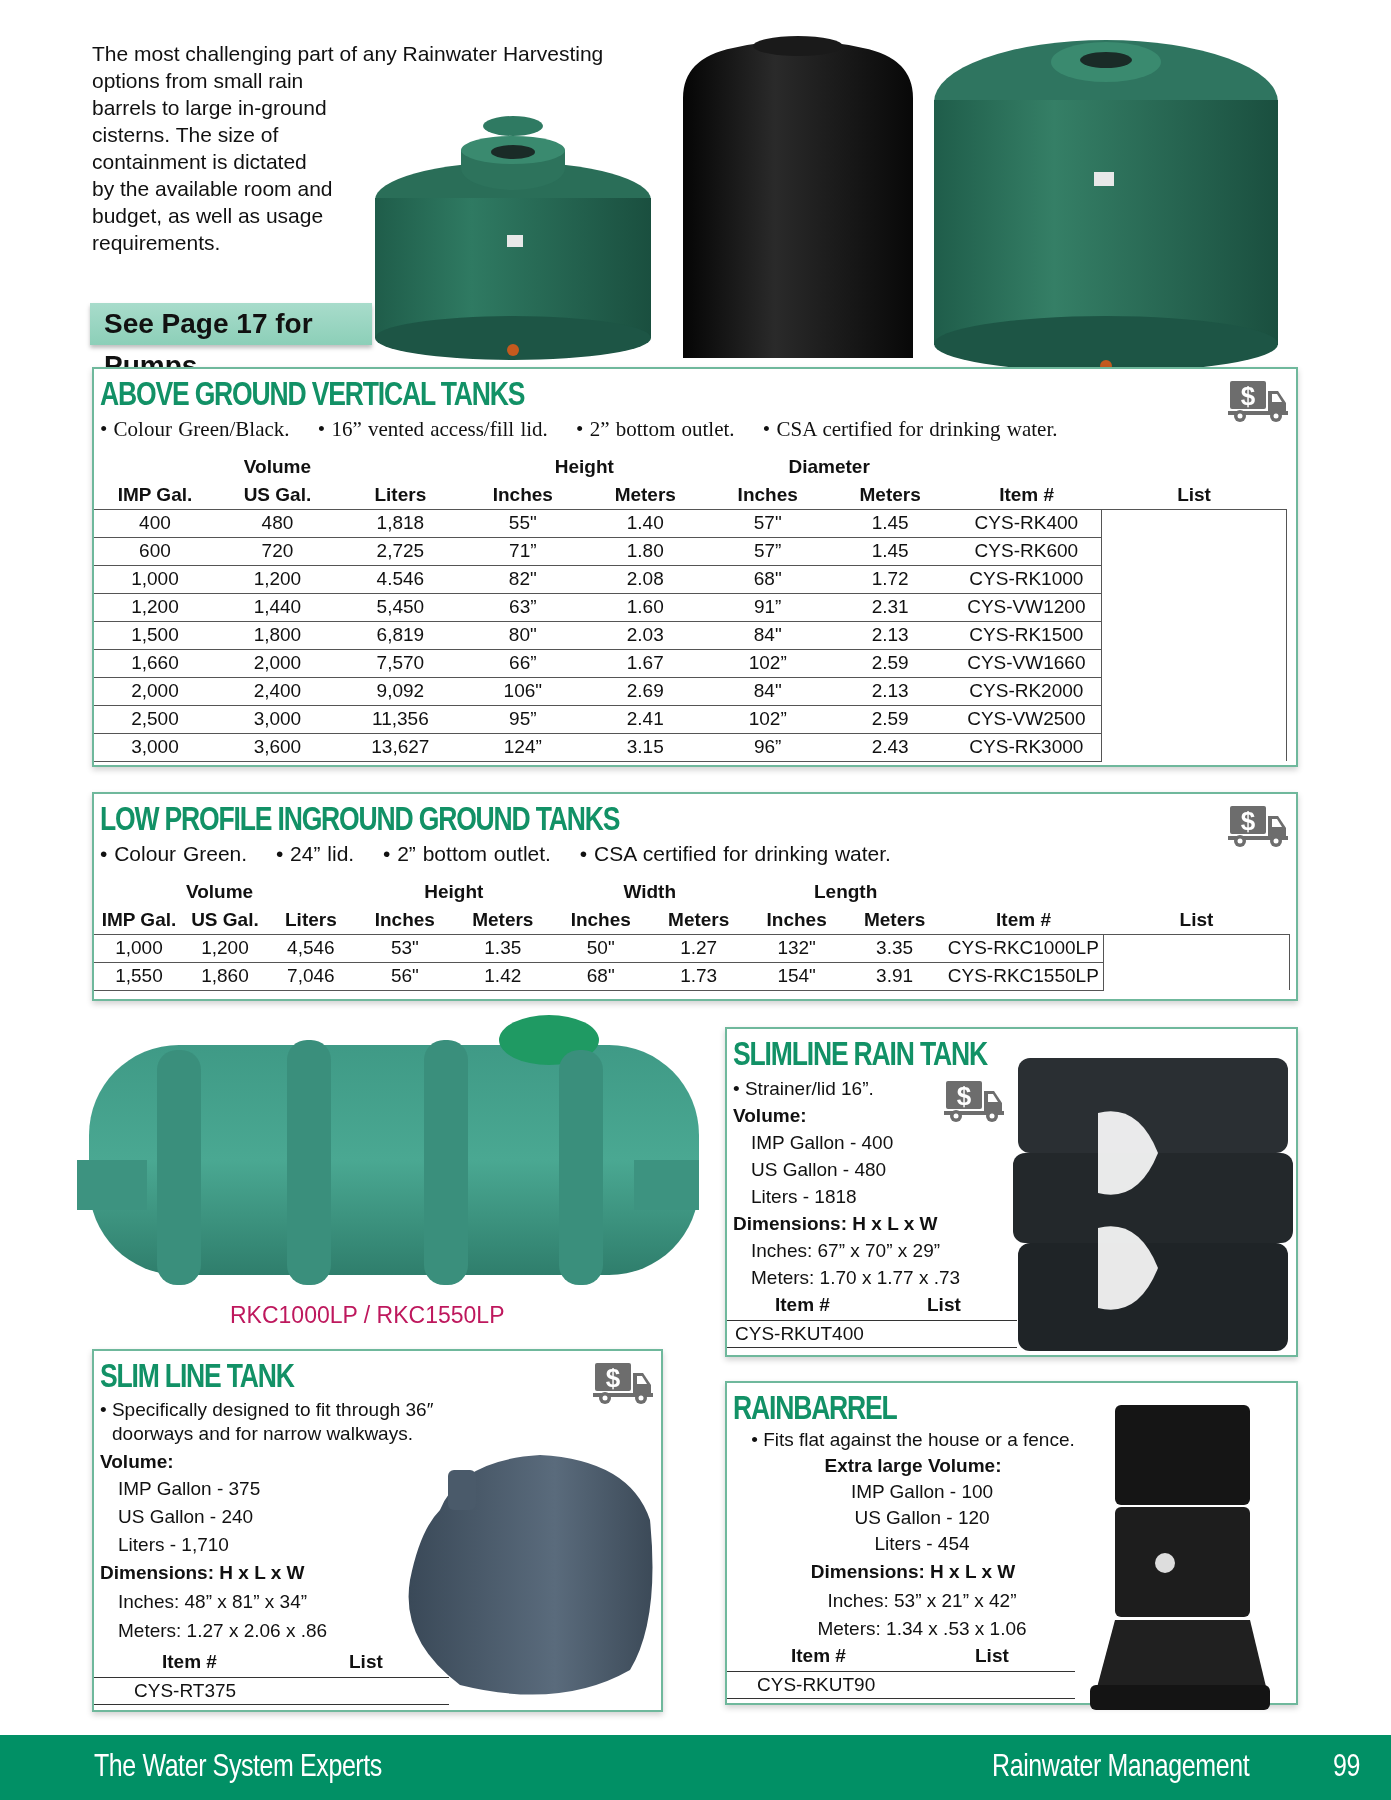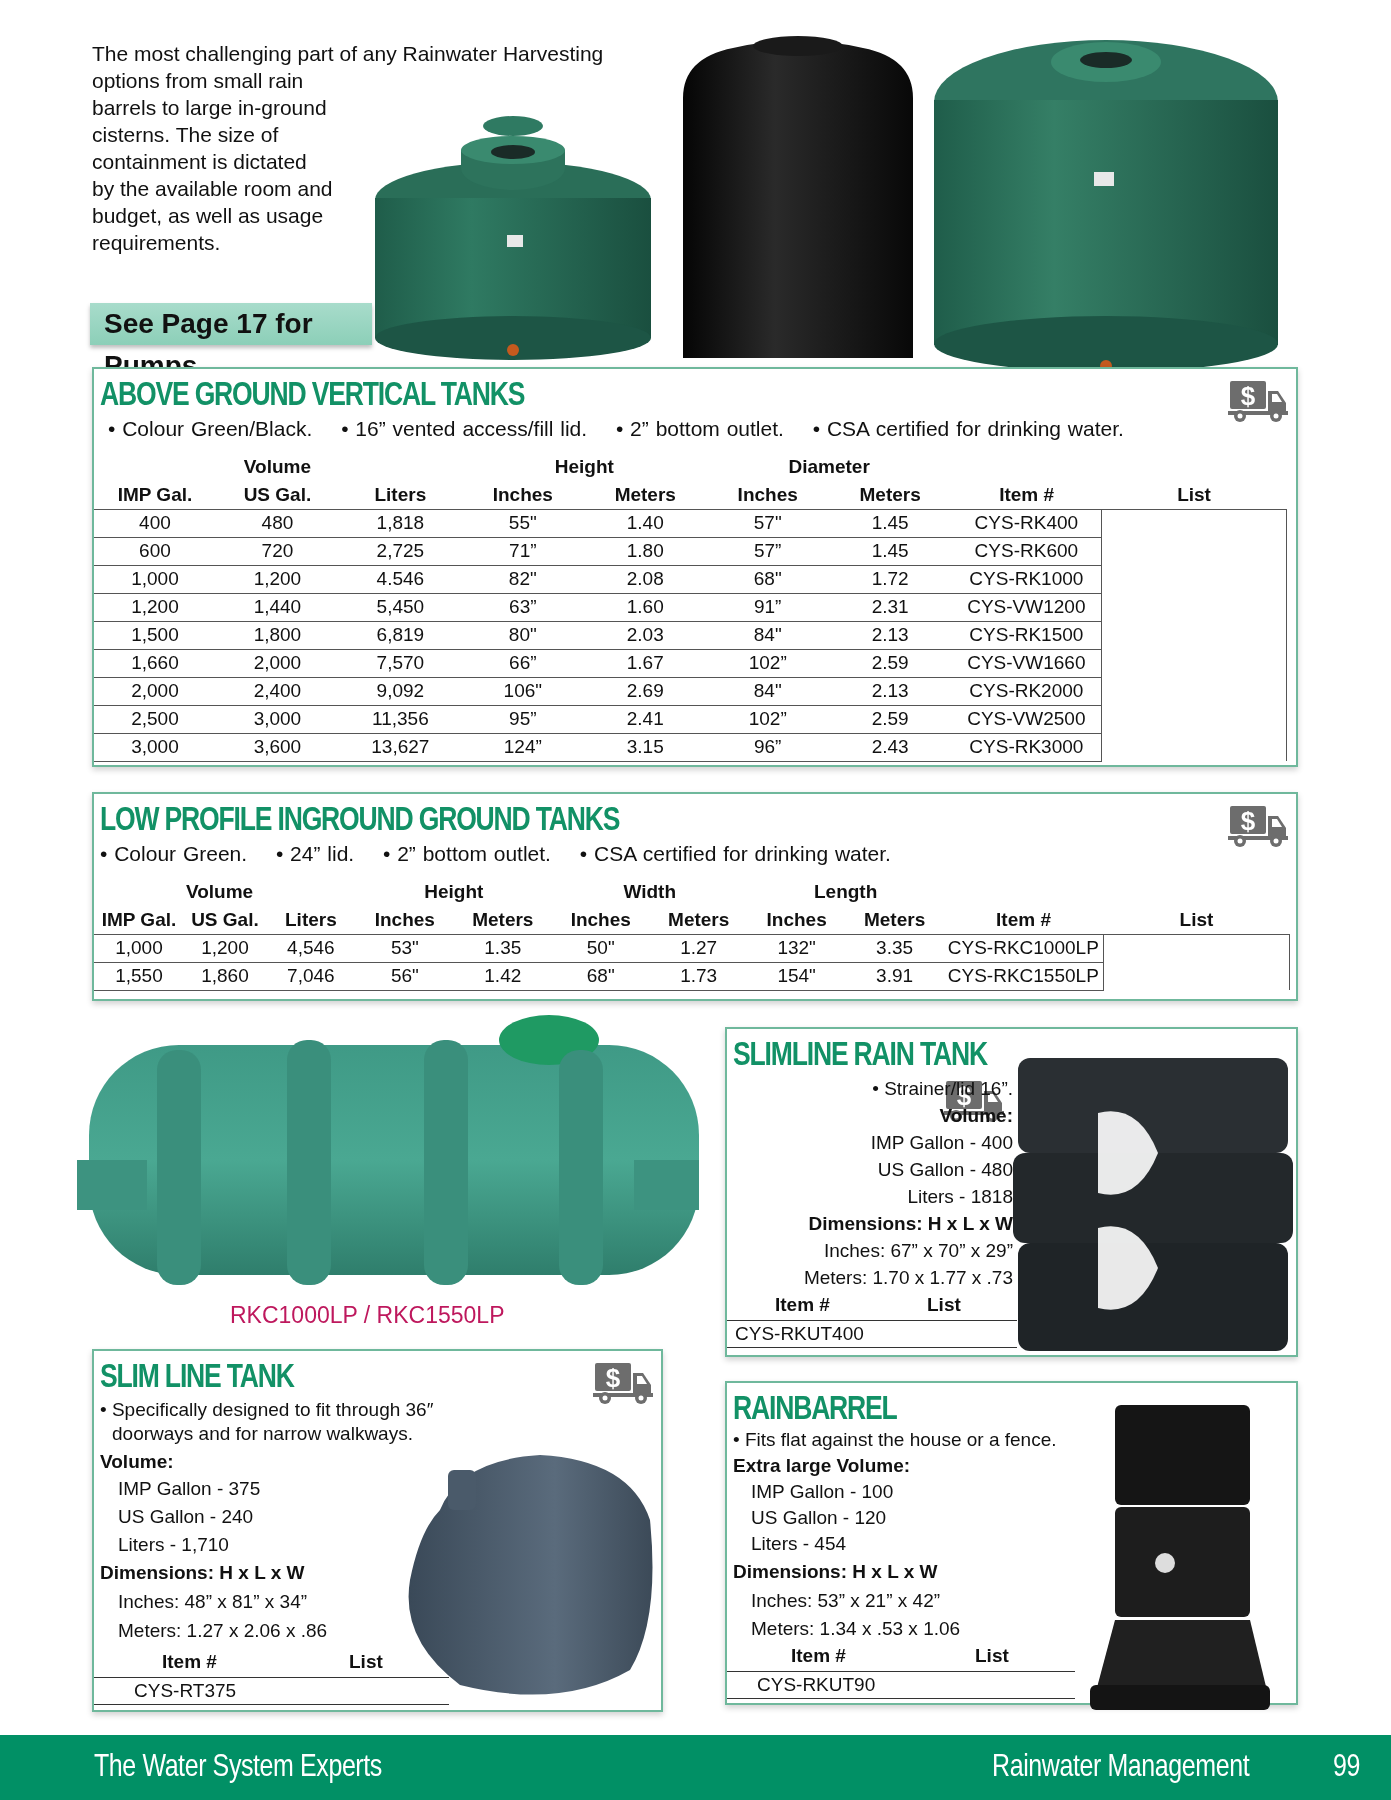--- a/index.html
+++ b/index.html
@@ -129,21 +129,21 @@
   <ellipse cx="176" cy="38" rx="26" ry="8" fill="#1a2b27"></ellipse>
   <rect x="164" y="150" width="20" height="14" fill="#e8e8e8"></rect>
   <circle cx="176" cy="344" r="6" fill="#c45a1e"></circle>
 </svg>
 
 <div class="box" style="left:92px;top:367px;width:1206px;height:400px;">
   <div class="box-title" style="position:absolute;left:6px;top:4px;">ABOVE GROUND VERTICAL TANKS</div>
   <svg class="truck" style="right:8px;top:10px;" viewBox="0 0 60 44">
       <use href="#truck-g"></use>
     </svg>
-  <div class="features" style="position:absolute;left:14px;top:48px;">
+  <div class="features" style="position:absolute;left:6px;top:48px;font-family:Liberation Serif, serif;">
     <span>• Colour Green/Black.</span>
     <span>• 16” vented access/fill lid.</span>
     <span>• 2” bottom outlet.</span>
     <span>• CSA certified for drinking water.</span>
   </div>
   <table class="spec" style="left:0;top:84px;width:1193px;">
     <colgroup>
         <col style="width:122px">
         <col style="width:123px">
         <col style="width:123px">
@@ -383,21 +383,21 @@
   <rect x="355" y="30" width="44" height="245" rx="20" fill="#3a8f7c"></rect>
   <rect x="490" y="40" width="44" height="235" rx="20" fill="#3a8f7c"></rect>
 </svg>
 <div class="caption">RKC1000LP / RKC1550LP</div>
 
 <div class="box" style="left:725px;top:1027px;width:573px;height:330px;">
   <div class="box-title" style="position:absolute;left:6px;top:4px;">SLIMLINE RAIN TANK</div>
   <svg class="truck" style="left:217px;top:50px;" viewBox="0 0 60 44">
       <use href="#truck-g"></use>
     </svg>
-  <div class="mini" style="position:absolute;left:6px;top:46px;width:280px;text-align:right;">
+  <div class="mini" style="position:absolute;left:6px;top:46px;width:280px;">
     <div>• Strainer/lid 16”.</div>
     <div class="b">Volume:</div>
     <div class="ind">IMP Gallon - 400</div>
     <div class="ind">US Gallon - 480</div>
     <div class="ind">Liters - 1818</div>
     <div class="b">Dimensions: H x L x W</div>
     <div class="ind">Inches: 67” x 70” x 29”</div>
     <div class="ind">Meters: 1.70 x 1.77 x .73</div>
   </div>
   <div class="mini-table" style="left:0;top:265px;width:290px;">
@@ -449,21 +449,21 @@
       <linearGradient id="gs" x1="0" x2="1">
         <stop offset="0" stop-color="#3a4958"></stop>
         <stop offset="0.6" stop-color="#5a6b7c"></stop>
         <stop offset="1" stop-color="#3c4a58"></stop>
       </linearGradient>
     </defs>
   <path d="M40 70 Q60 20 140 15 Q230 20 250 80 Q260 180 230 230 Q160 270 60 245 Q0 200 10 140 Q20 90 40 70z" fill="url(#gs)"></path>
   <rect x="48" y="30" width="28" height="40" rx="6" fill="#4a5a6a"></rect>
 </svg>
 
-<div class="box" style="left:725px;top:1381px;width:573px;height:324px;">
+<div class="box" style="left:725px;top:1381px;width:573px;height:324px;text-align:center;">
   <div class="box-title" style="position:absolute;left:6px;top:4px;">RAINBARREL</div>
   <div class="mini" style="position:absolute;left:6px;top:44px;width:360px;line-height:26px;">
     <div>• Fits flat against the house or a fence.</div>
     <div class="b">Extra large Volume:</div>
     <div class="ind">IMP Gallon - 100</div>
     <div class="ind">US Gallon - 120</div>
     <div class="ind">Liters - 454</div>
     <div class="b" style="line-height:30px;">Dimensions: H x L x W</div>
     <div class="ind" style="line-height:28px;">Inches: 53” x 21” x 42”</div>
     <div class="ind" style="line-height:28px;">Meters: 1.34 x .53 x 1.06</div>

